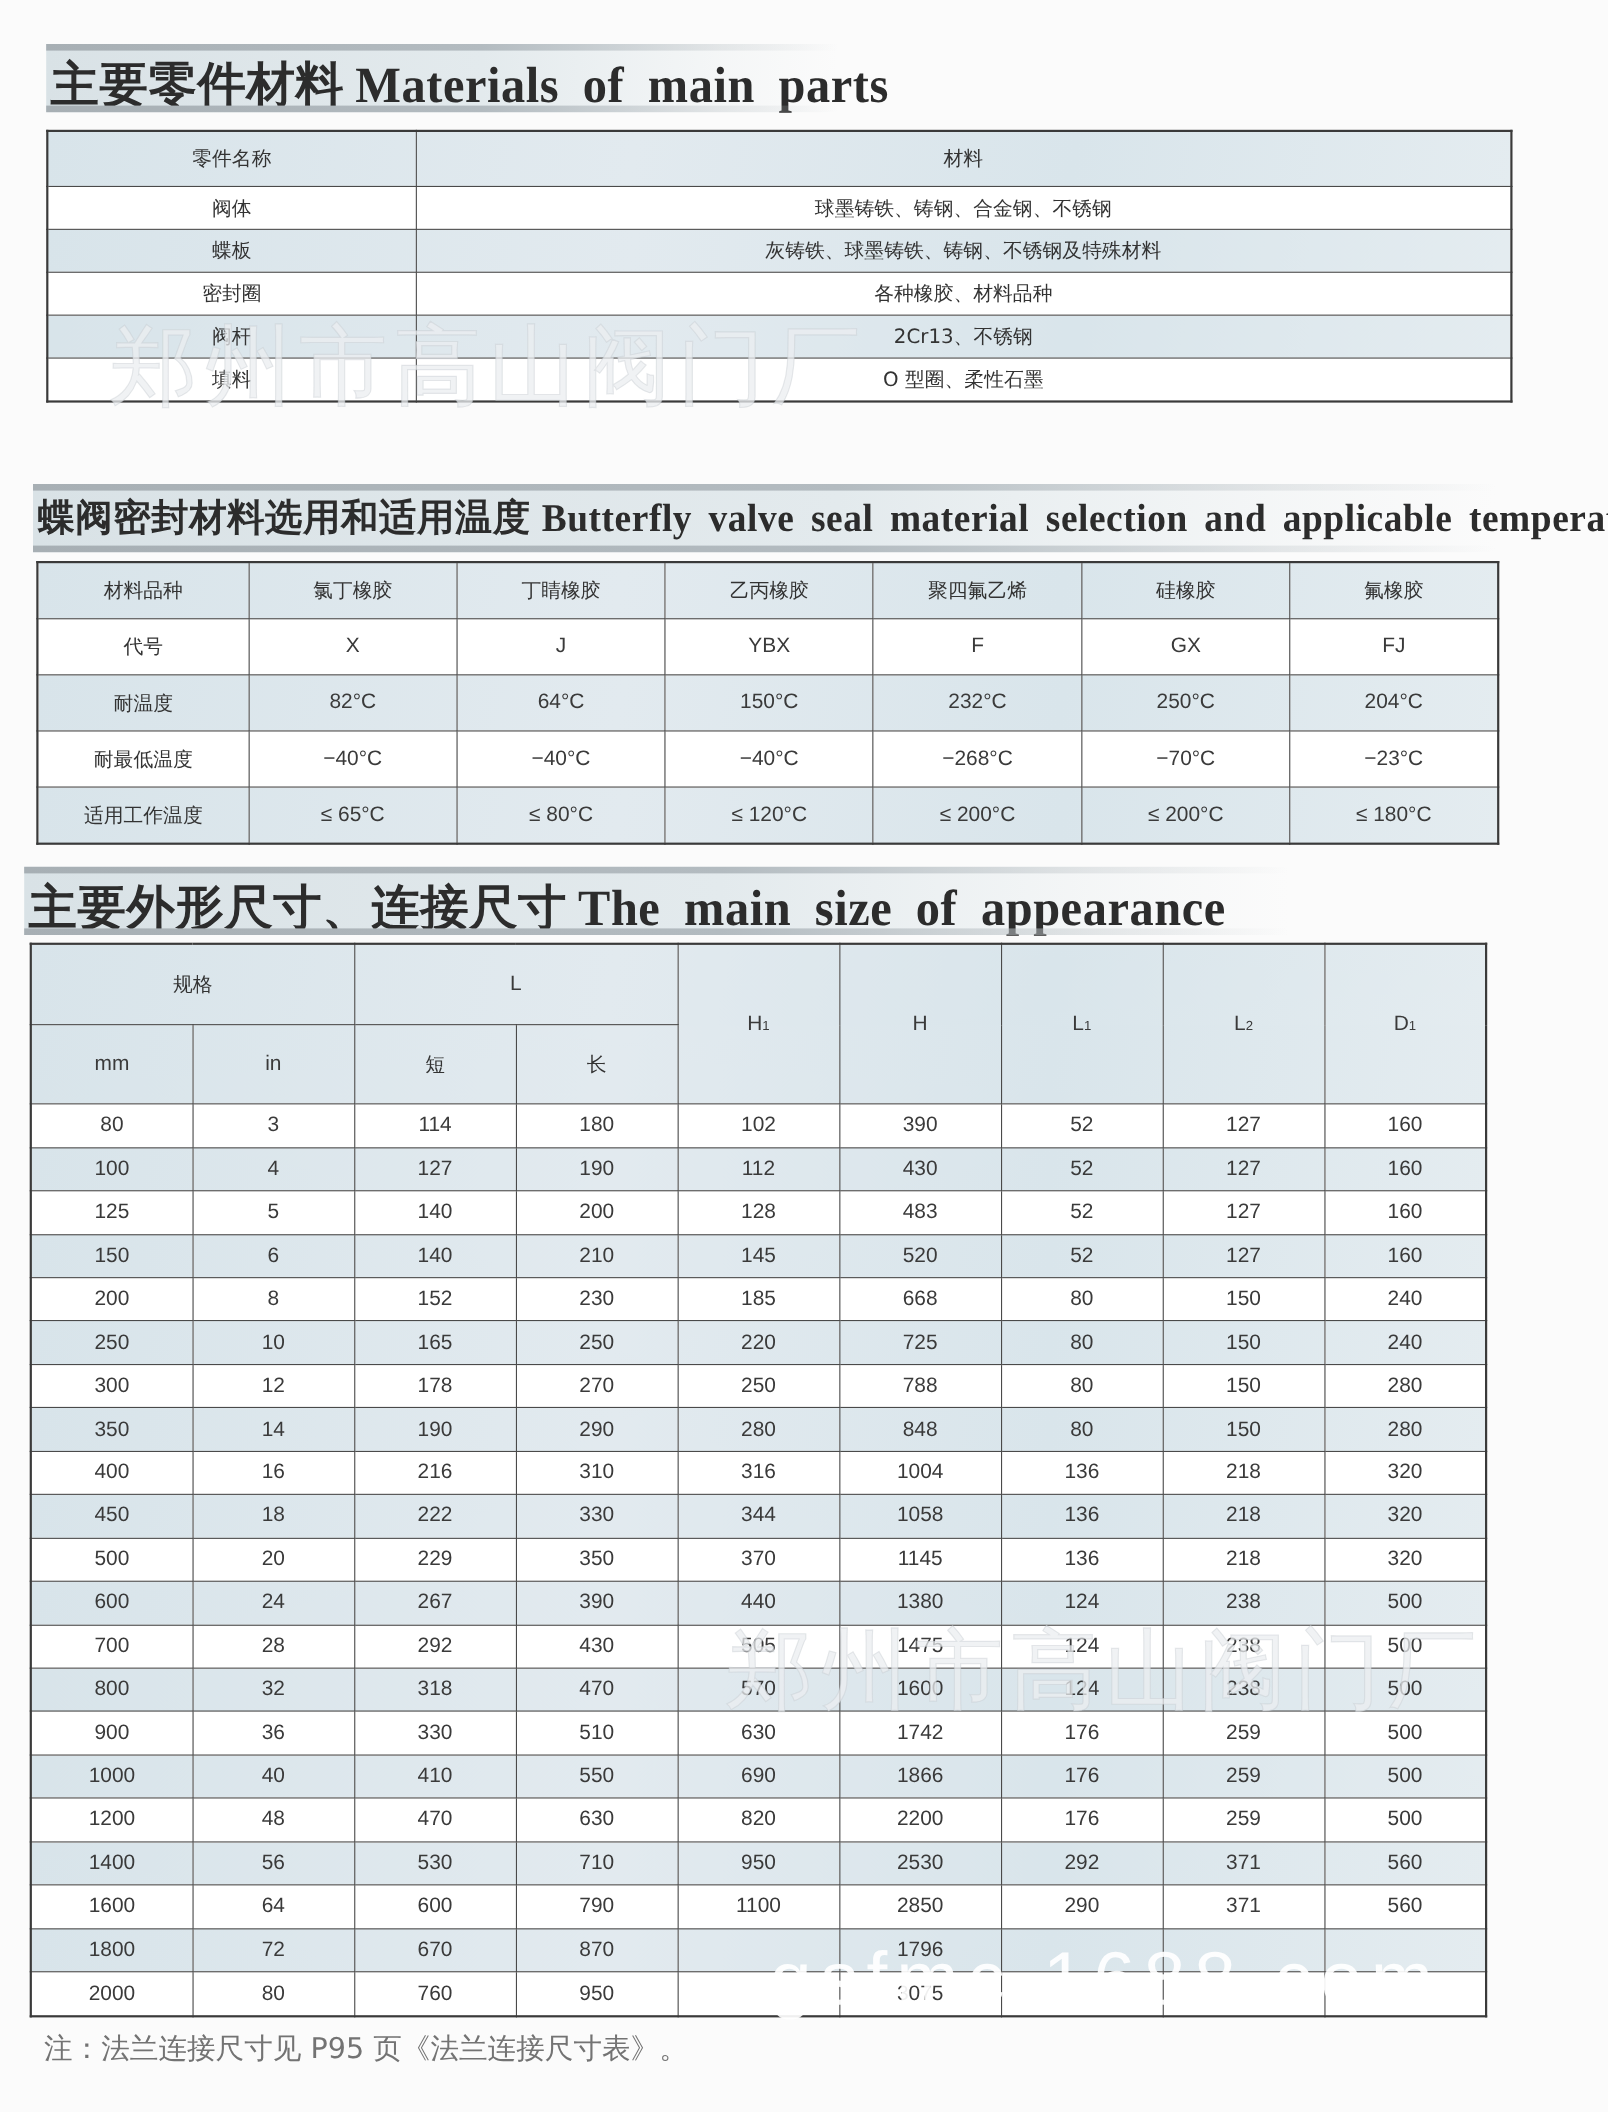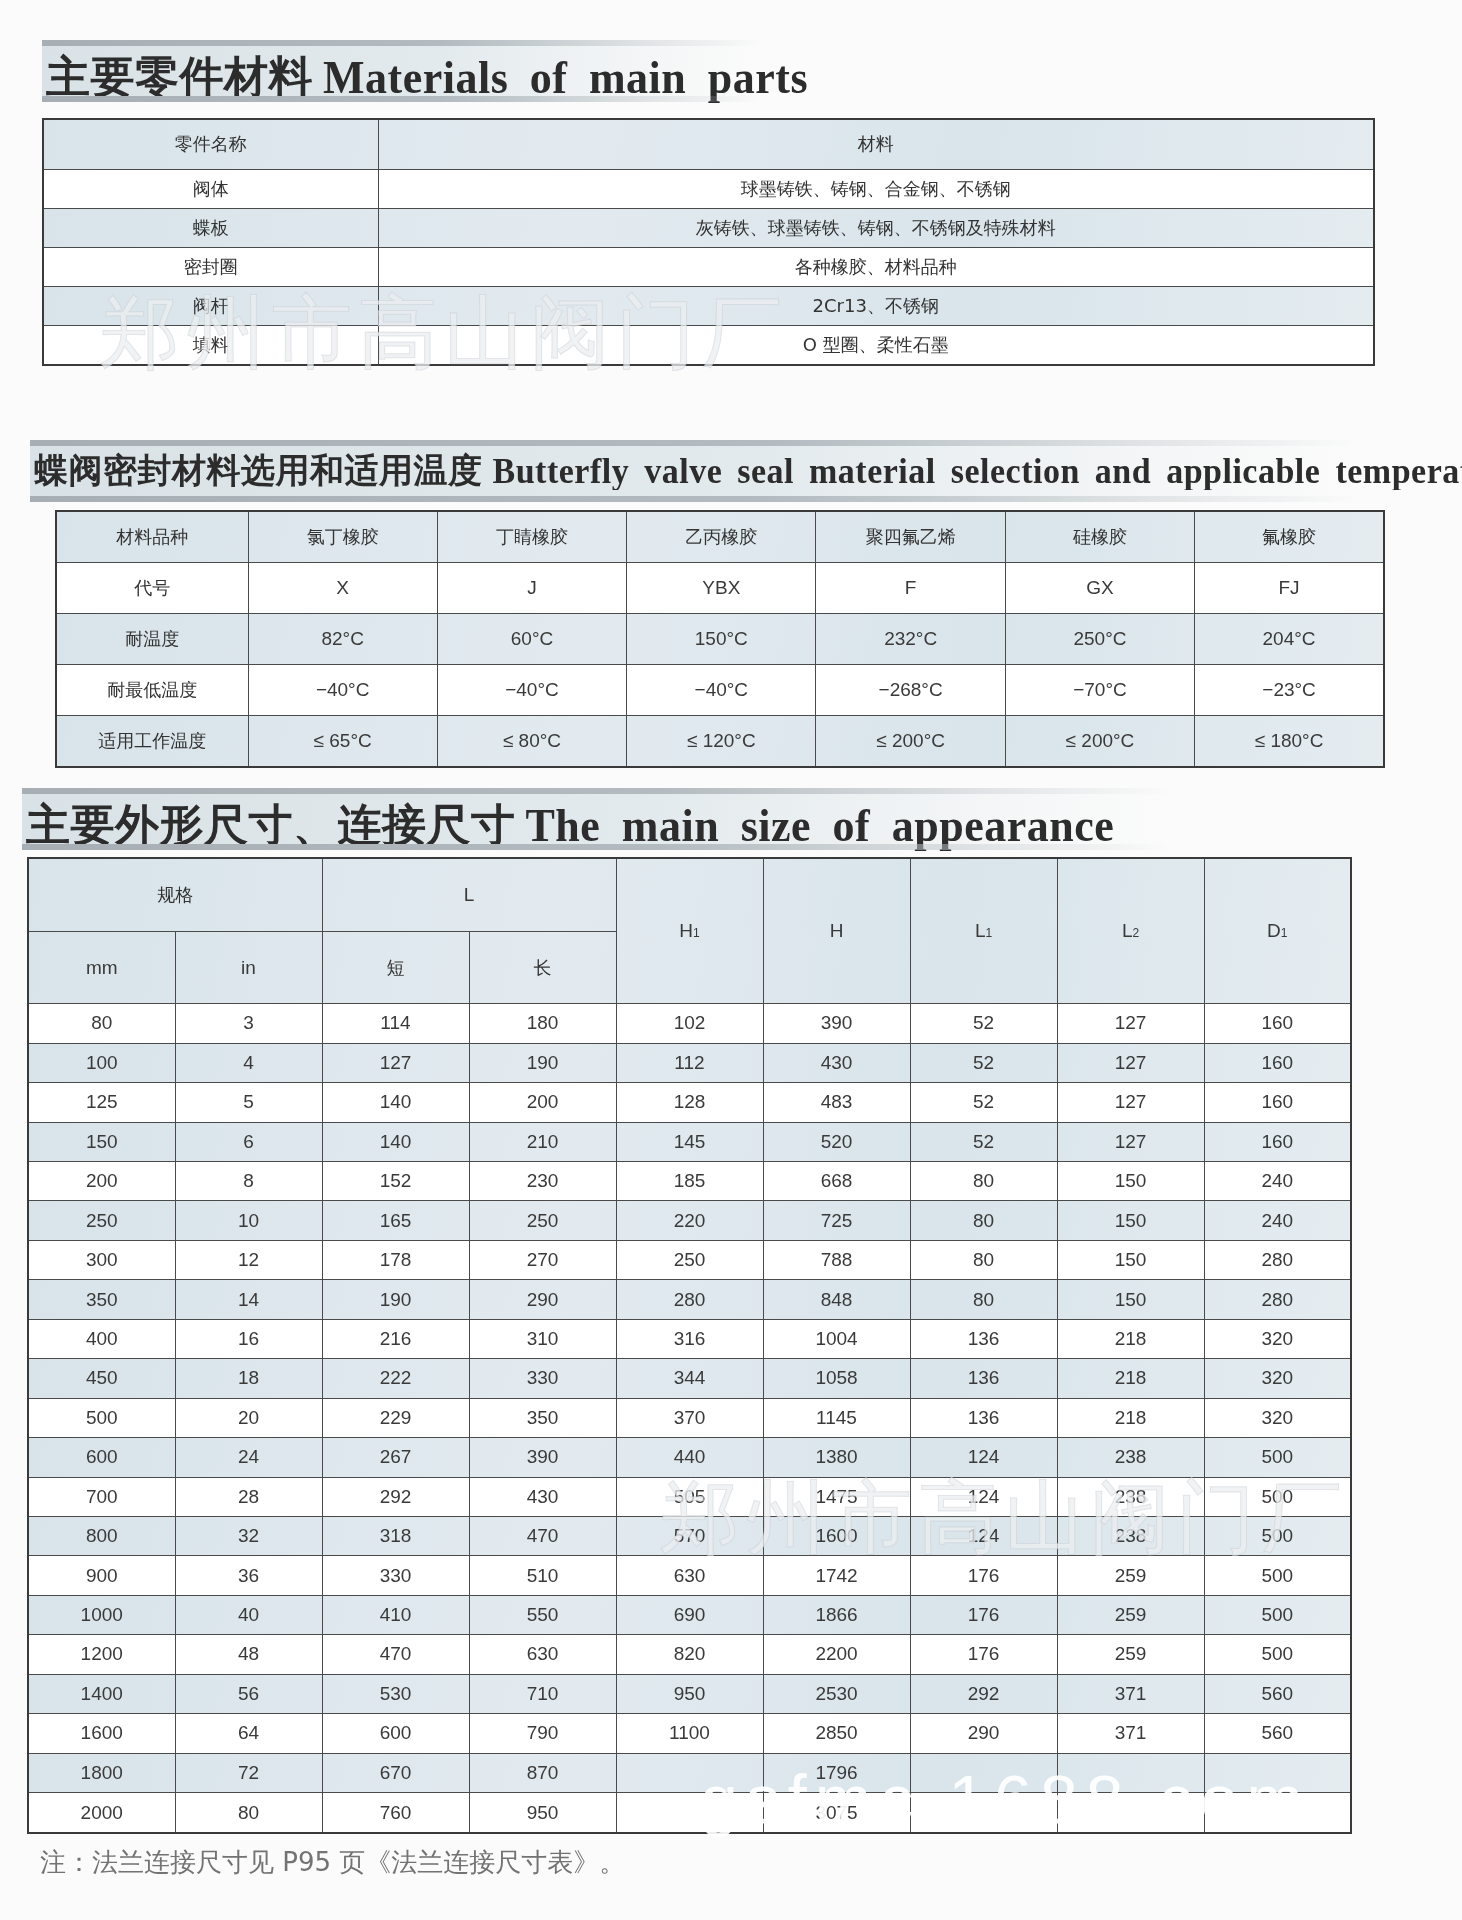--- a/index.html
+++ b/index.html
@@ -95,21 +95,21 @@
   </table>
 
 <div class="watermark" style="left:100px; top:280px; font-size:80px; letter-spacing:6px;">郑州市高山阀门厂</div>
 
 <div class="title-band" style="left:30px; top:440px; width:1330px;">
   <div class="title-text" style="font-size:34px;">
     <span class="cn">蝶阀密封材料选用和适用温度</span><span class="en" style="word-spacing:6px;">Butterfly valve seal material selection and applicable temperature</span>
   </div>
 </div>
 
-<table class="grid" style="left:33px; top:510px; width:1330px; height:258px;margin-left:22px;">
+<table class="grid" style="left:33px; top:510px; width:1330px; height:258px;">
   <colgroup>
       <col style="width:192px">
       <col>
       <col>
       <col>
       <col>
       <col>
       <col>
     </colgroup>
   <tbody>
@@ -127,21 +127,21 @@
     <td class="num">X</td>
     <td class="num">J</td>
     <td class="num">YBX</td>
     <td class="num">F</td>
     <td class="num">GX</td>
     <td class="num">FJ</td>
   </tr>
   <tr class="shade">
     <td>耐温度</td>
     <td class="num">82°C</td>
-    <td class="num">60°C</td>
+    <td class="num">64°C</td>
     <td class="num">150°C</td>
     <td class="num">232°C</td>
     <td class="num">250°C</td>
     <td class="num">204°C</td>
   </tr>
   <tr class="plain">
     <td>耐最低温度</td>
     <td class="num">−40°C</td>
     <td class="num">−40°C</td>
     <td class="num">−40°C</td>

